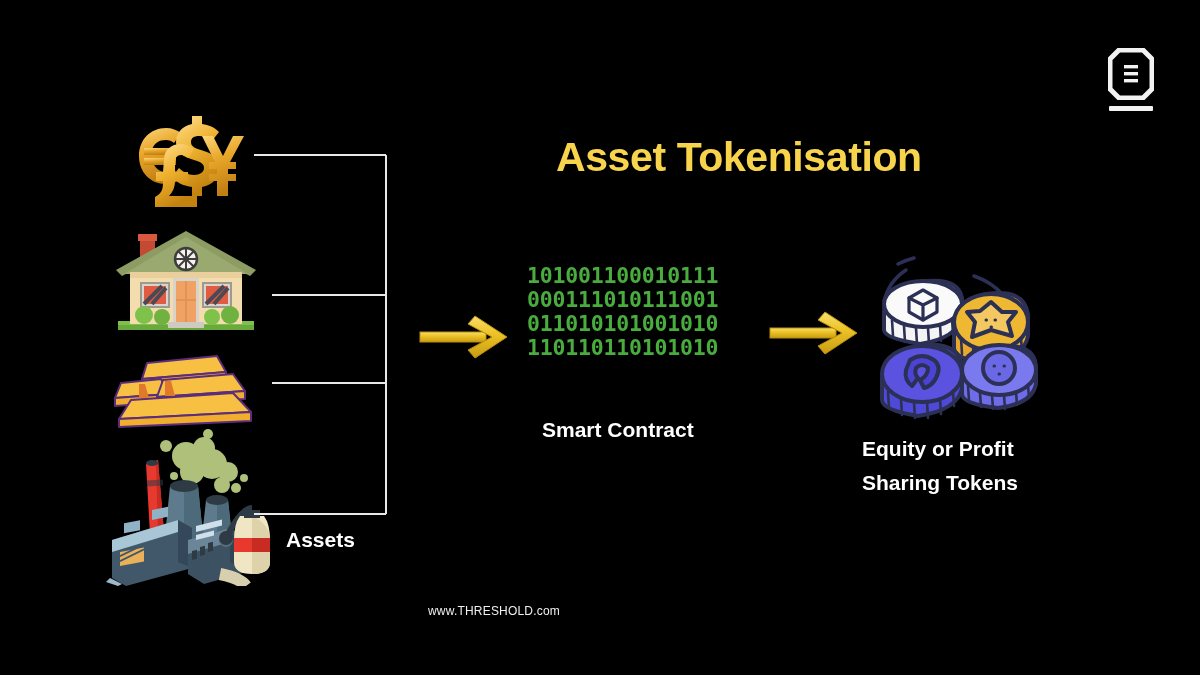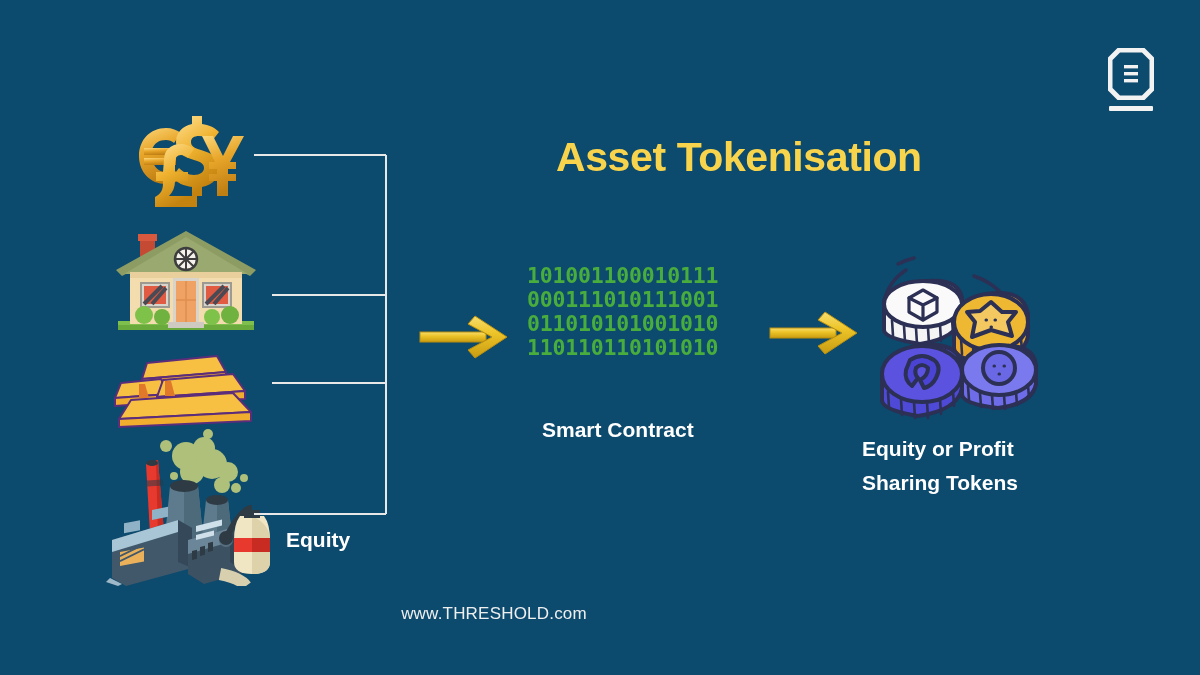--- a/index.html
+++ b/index.html
@@ -4,21 +4,21 @@
 <style>
   * { margin:0; padding:0; box-sizing:border-box; }
   html,body{ width:1200px; height:675px; }
   body{
     background:#ffffff;
     font-family:"Liberation Sans", sans-serif;
   }
   #stage{
     position:relative;
     width:1200px; height:675px;
-    background:#0c4a6e;
+    background:#000000;
     overflow:hidden;
   }
 
   
   #brand-logo{ position:absolute; left:1108px; top:48px; width:46px; height:68px; }
   #brand-logo .mark{ position:absolute; left:0; top:0; width:46px; height:52px; }
   #brand-logo .underline{
     position:absolute; left:1px; top:58px; width:44px; height:5px;
     background:#f2f2f2; border-radius:1px;
   }
@@ -65,21 +65,21 @@
   #icon-tokens{ position:absolute; left:862px; top:254px; width:176px; height:166px; }
   #tokens-label{
     position:absolute; left:862px; top:432px; width:200px;
     font-size:21px; font-weight:bold; color:#ffffff;
     line-height:1.6; text-align:left;
   }
 
   
   #footer-url{
     position:absolute; left:0; top:604px; width:988px;
-    text-align:center; font-size:17px; color:#efefef; letter-spacing:0.2px;
+    text-align:center; font-size:12px; color:#efefef; letter-spacing:0.2px;
   }
 </style>
 </head>
 <body>
 
 <div id="stage">
 
   <div id="brand-logo">
     <svg class="mark" viewBox="0 0 46 52">
       <path d="M11 2 H35 L44 11 V41 L35 50 H11 L2 41 V11 Z" fill="none" stroke="#f2f2f2" stroke-width="5" stroke-linejoin="round"></path>
@@ -264,21 +264,21 @@
       <line x1="4" y1="15" x2="136" y2="15"></line>
 
       <line x1="22" y1="155" x2="136" y2="155"></line>
 
       <line x1="22" y1="243" x2="136" y2="243"></line>
 
       <line x1="4" y1="374" x2="136" y2="374"></line>
     </g>
   </svg>
 
-  <div id="assets-label">Equity</div>
+  <div id="assets-label">Assets</div>
 
   <svg id="arrow-1" viewBox="0 0 92 50">
     <defs>
       <linearGradient id="arrG" x1="0" y1="0" x2="0" y2="1">
         <stop offset="0%" stop-color="#f6dd6e"></stop>
         <stop offset="40%" stop-color="#edc428"></stop>
         <stop offset="100%" stop-color="#c99c11"></stop>
       </linearGradient>
     </defs>
     <rect x="2" y="20" width="66" height="10" fill="url(#arrG)" stroke="#b98e0d" stroke-width="1"></rect>

